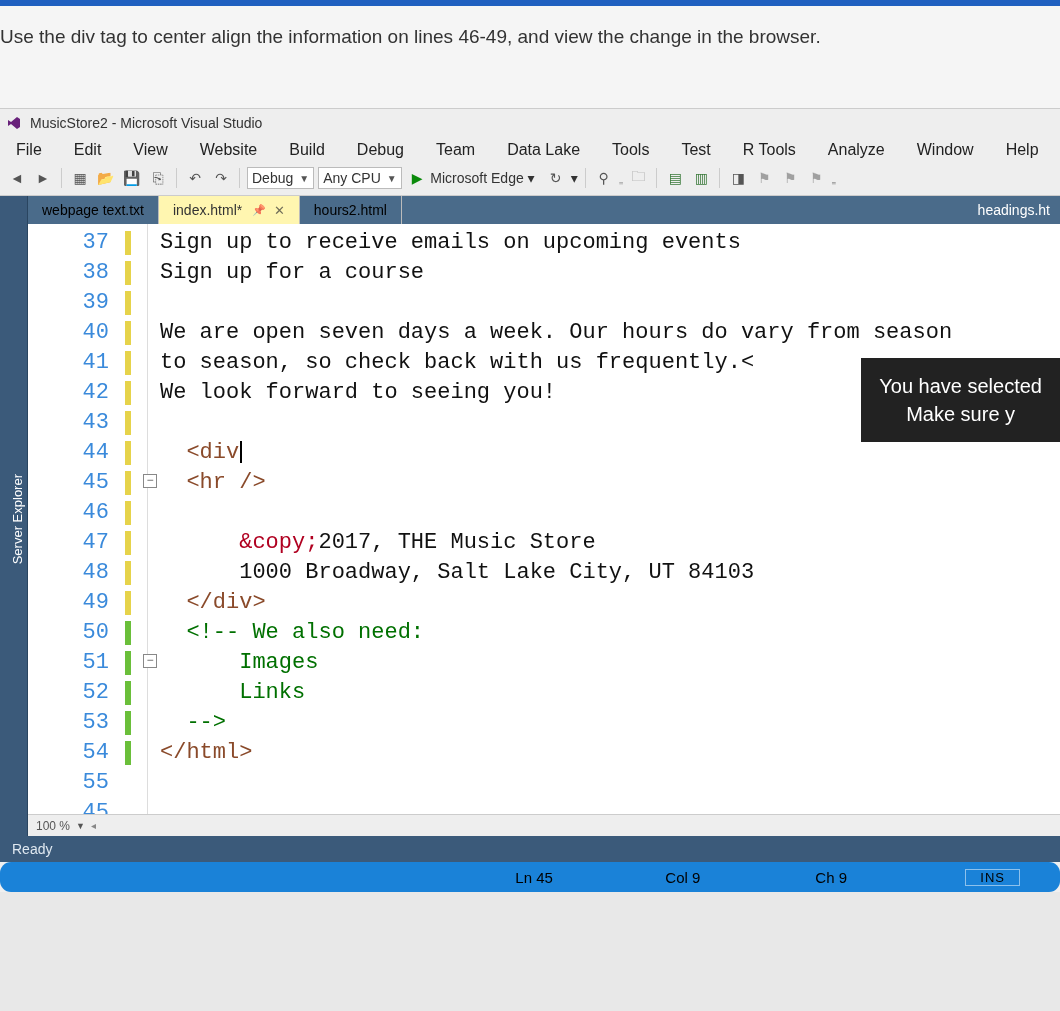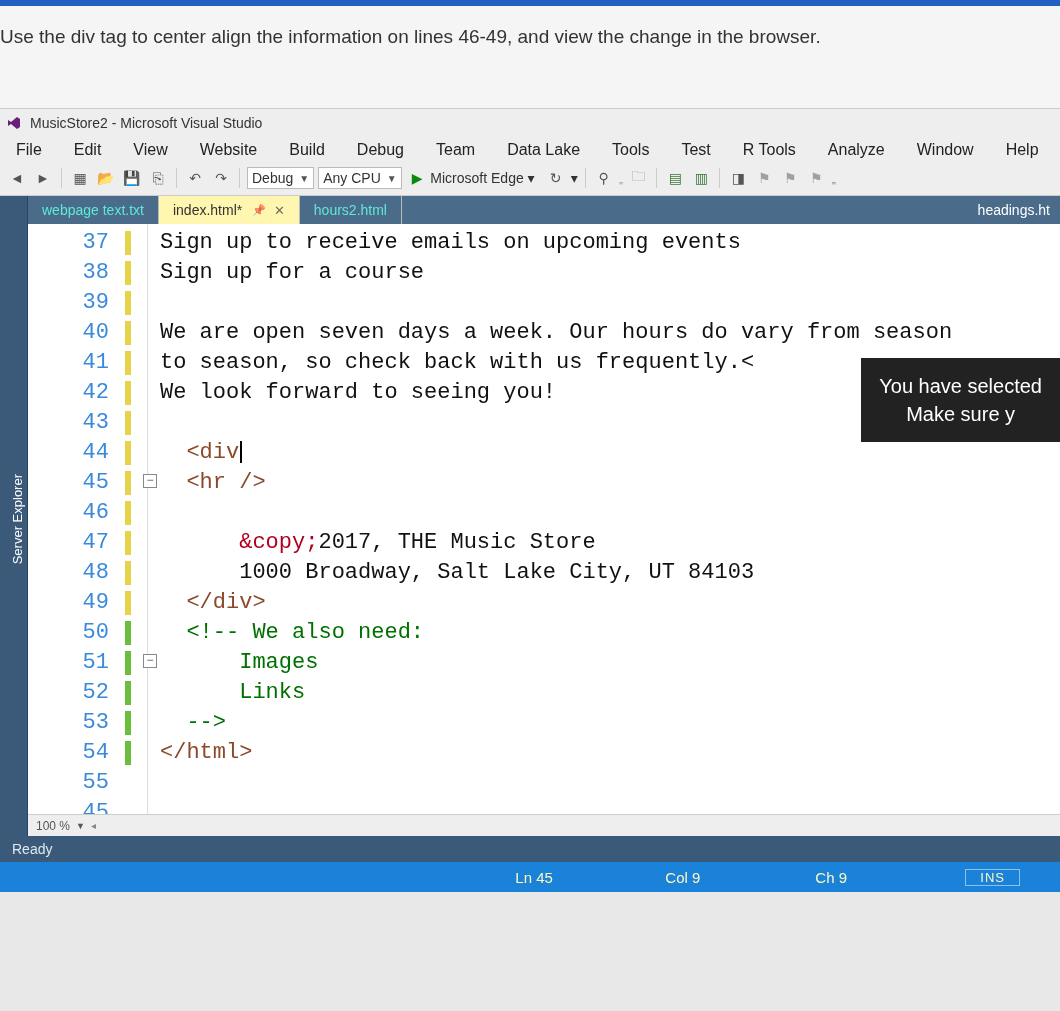--- a/index.html
+++ b/index.html
@@ -112,21 +112,21 @@
     font-size: 14px;
     align-items: stretch;
     color: #333;
   }
   .doc-tab {
     display: flex;
     align-items: center;
     padding: 0 14px;
     border-right: 1px solid #bbb;
     background: #4a6b8a;
-    color: #5eead4;
+    color: #000000;
     white-space: nowrap;
   }
   .doc-tab.active {
     background: #fff6b0;
     color: #333;
     font-weight: 500;
   }
   .doc-tab .pin { margin-left: 10px; font-size: 11px; opacity: .7; }
   .doc-tab .close { margin-left: 8px; font-size: 13px; opacity: .7; }
   .doc-tabs-spacer { flex: 1; background: #4a6b8a; }
@@ -227,27 +227,28 @@
     background: #3b5a7a;
     color: #dfe8f0;
     display: flex;
     align-items: center;
     padding: 0 12px;
     font-size: 14px;
   }
   .statusbar-bottom {
     height: 30px;
     background: #1a82d8;
-    color: #fef9c3;
+    color: #000000;
     display: flex;
     align-items: center;
     justify-content: flex-end;
     gap: 90px;
     padding: 0 40px;
     font-size: 15px;
+    border-radius: 11px;
   }
   .statusbar-bottom .cell { min-width: 60px; }
   .statusbar-bottom .ins {
     border: 1px solid rgba(255,255,255,.5);
     padding: 0 14px;
     font-size: 13px;
     letter-spacing: 1px;
   }
 </style>
 </head>

